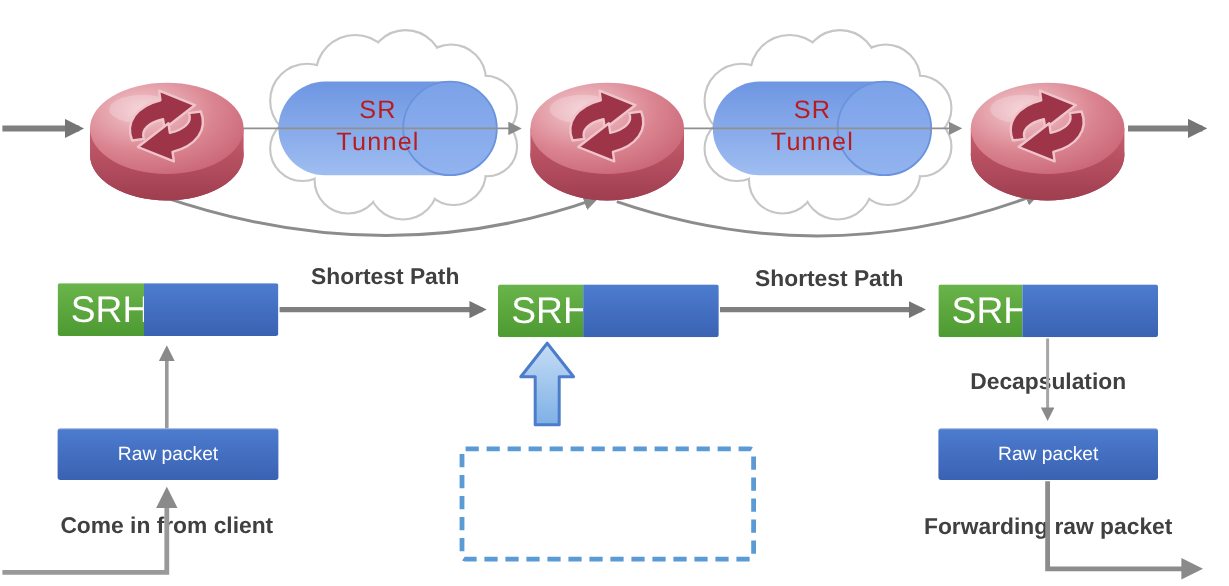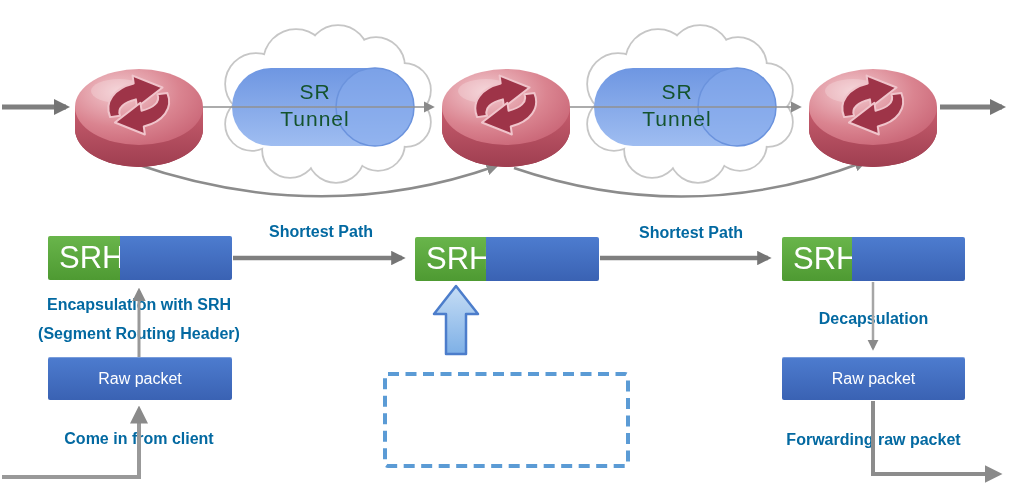--- a/index.html
+++ b/index.html
@@ -6,37 +6,37 @@
   #stage{
     position:relative;width:1024px;height:488px;background:#ffffff;overflow:hidden;
     font-family:"Liberation Sans", sans-serif;
   }
   #gfx, #gfx-top{position:absolute;left:0;top:0;}
   #gfx{z-index:1;}
   .txt-layer{position:absolute;left:0;top:0;width:1024px;height:488px;z-index:2;}
   #gfx-top{z-index:3;pointer-events:none;}
 
   .tunnel-label{
-    position:absolute;width:170px;color:#14532d;font-size:21px;line-height:27px;
+    position:absolute;width:170px;color:#b91c1c;font-size:21px;line-height:27px;
     text-align:center;font-weight:400;letter-spacing:1px;
   }
   .bar{position:absolute;height:44px;display:flex;border-radius:2px;overflow:hidden;}
   .bar .srh{
     background:linear-gradient(180deg,#69b54b,#4e9a32);color:#fff;font-size:31px;
     display:flex;align-items:center;padding-left:11px;box-sizing:border-box;
   }
   .bar .body{background:linear-gradient(180deg,#4d7ccf,#3a62b3);flex:1;}
 
   .rawpacket{
     position:absolute;height:43px;background:linear-gradient(180deg,#4d7ccf,#3a62b3);
     color:#fff;font-size:16px;display:flex;align-items:center;justify-content:center;
     border-radius:2px;box-shadow:inset 0 1px 0 rgba(255,255,255,.25);
   }
   .wlabel{
-    position:absolute;background:#fff;color:#0369a1;font-weight:bold;font-size:16px;
+    position:absolute;background:#fff;color:#404040;font-weight:bold;font-size:19px;
     display:flex;flex-direction:column;align-items:center;justify-content:center;
     text-align:center;line-height:29px;white-space:nowrap;
   }
 </style>
 </head>
 <body>
 
 <div id="stage">
 
   <svg id="gfx" width="1024" height="488" viewBox="0 0 1024 488">
@@ -166,24 +166,20 @@
     </div>
     <div class="bar" style="left:415px;top:237px;width:184px;">
       <div class="srh" style="width:71px;">SRH</div>
       <div class="body"></div>
     </div>
     <div class="bar" style="left:782px;top:237px;width:183px;">
       <div class="srh" style="width:70px;">SRH</div>
       <div class="body"></div>
     </div>
 
-    <div class="wlabel" style="left:5px;top:288px;width:268px;height:62px;">
-      <div>Encapsulation with SRH</div>
-      <div>(Segment Routing Header)</div>
-    </div>
 
     <div class="rawpacket" style="left:48px;top:357px;width:184px;">Raw packet</div>
     <div class="rawpacket" style="left:782px;top:357px;width:183px;">Raw packet</div>
 
     <div class="wlabel" style="left:38px;top:419px;width:202px;height:38px;">Come in from client</div>
 
     <div class="wlabel" style="left:795px;top:301px;width:157px;height:35px;">Decapsulation</div>
 
     <div class="wlabel" style="left:755px;top:420px;width:237px;height:38px;">Forwarding raw packet</div>
   </div>

